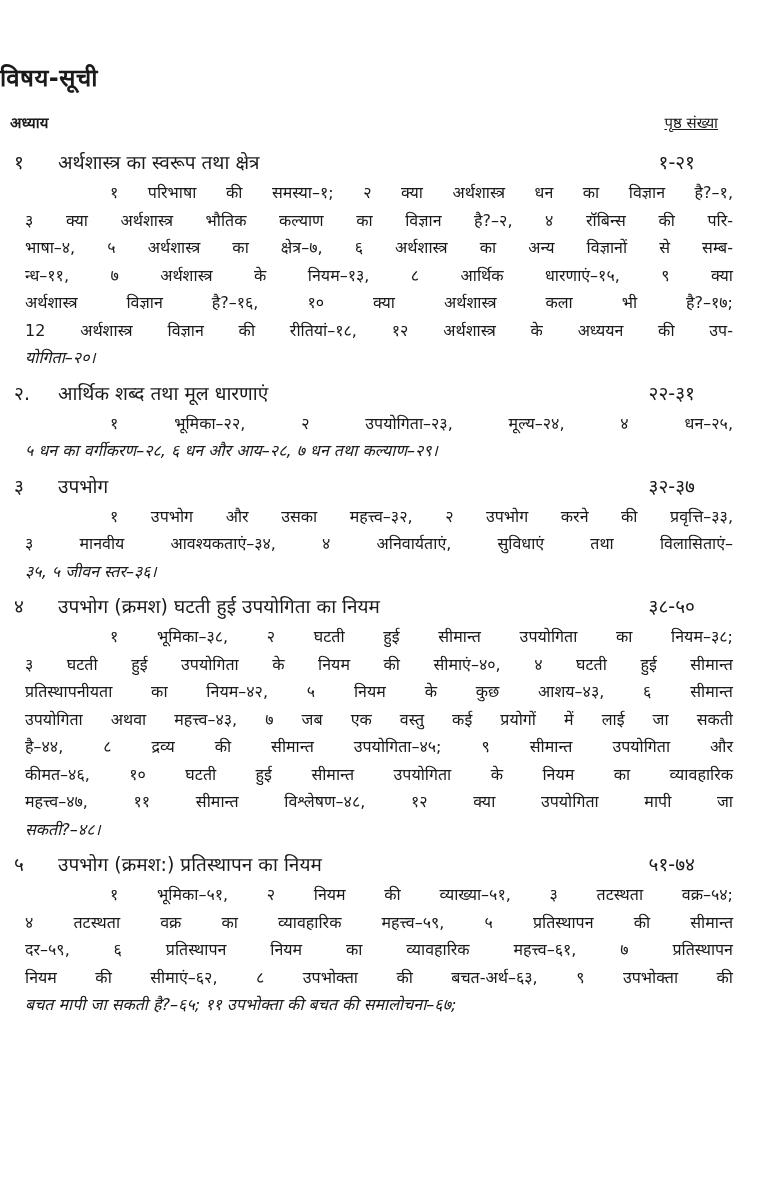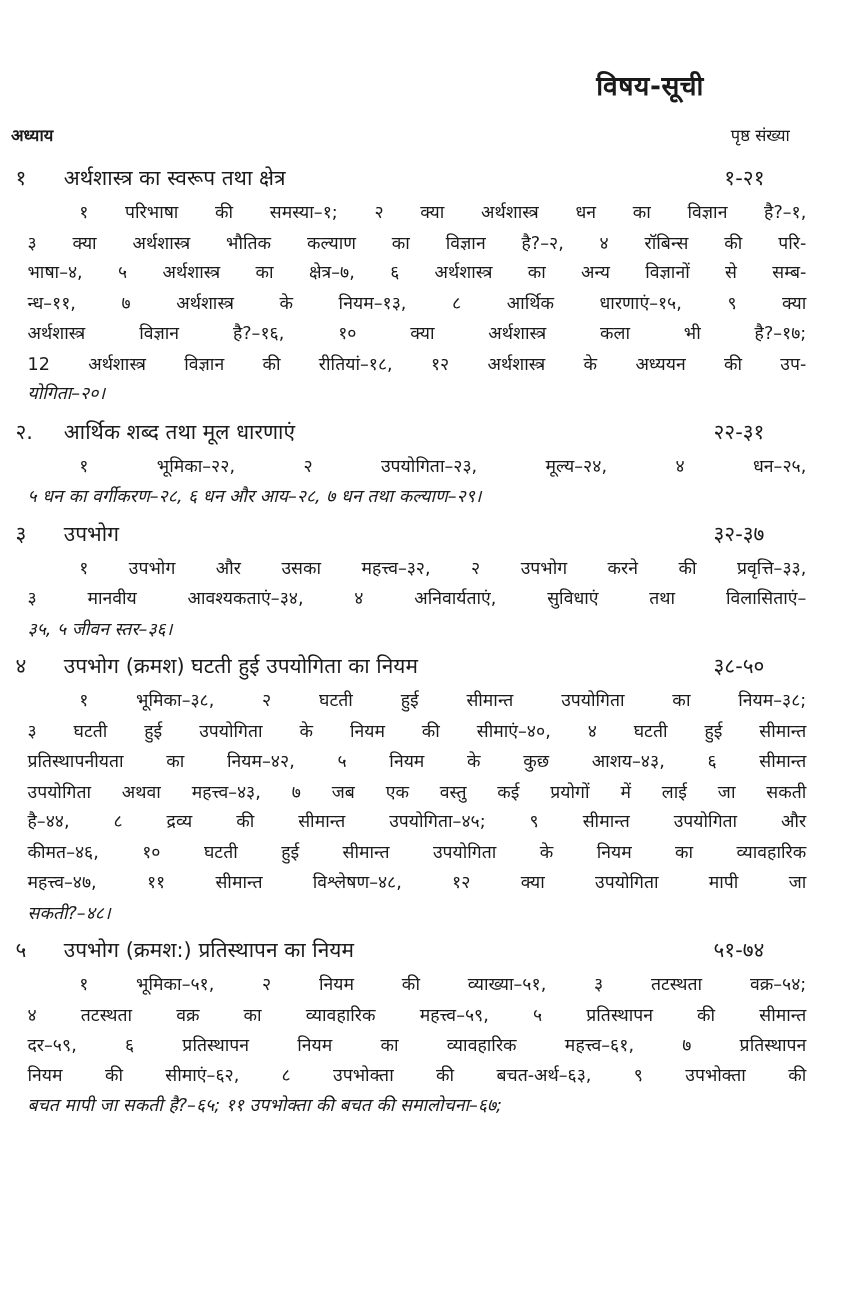--- a/index.html
+++ b/index.html
@@ -4,39 +4,39 @@
 <style>
   html, body { margin: 0; padding: 0; }
   body {
     width: 768px; height: 1187px; overflow: hidden;
     background: #ffffff; color: #1a1a1a;
     font-family: "DejaVu Sans", sans-serif;
   }
   .page { position: relative; width: 768px; height: 1187px; }
   .title {
     position: absolute; top: 60px; left: 0; width: 640px;
-    text-align: right; font-size: 24px; font-weight: bold; letter-spacing: 0.5px;
+    text-align: left; font-size: 24px; font-weight: bold; letter-spacing: 0.5px;
   }
   .col-head { position: absolute; top: 112px; font-size: 15px; }
   .col-head.left { left: 10px; font-weight: bold; }
-  .col-head.right { right: 50px; }
+  .col-head.right { right: 50px; text-decoration: underline; }
   .chapters { position: absolute; top: 145px; left: 0; width: 768px; }
   .chapter { position: relative; }
   .ch-head {
     position: relative; height: 34px; font-size: 19px; line-height: 34px;
   }
   .ch-num { position: absolute; left: 14px; }
   .ch-title { position: absolute; left: 58px; }
   .ch-pages { position: absolute; right: 73px; }
   .ch-line {
     font-size: 16px; line-height: 27.5px; height: 27.5px;
     padding-left: 25px; padding-right: 35px; white-space: nowrap;
     text-align: justify; text-align-last: justify;
   }
-  .ch-line.first { padding-left: 72px; }
+  .ch-line.first { padding-left: 110px; }
   .ch-line.last { text-align-last: left; font-style: italic; }
   .ch-body { margin-bottom: 4px; }
 </style>
 </head>
 <body>
 
 <div class="page">
   <div class="title">विषय-सूची</div>
   <div class="col-head left">अध्याय</div>
   <div class="col-head right">पृष्ठ संख्या</div>

